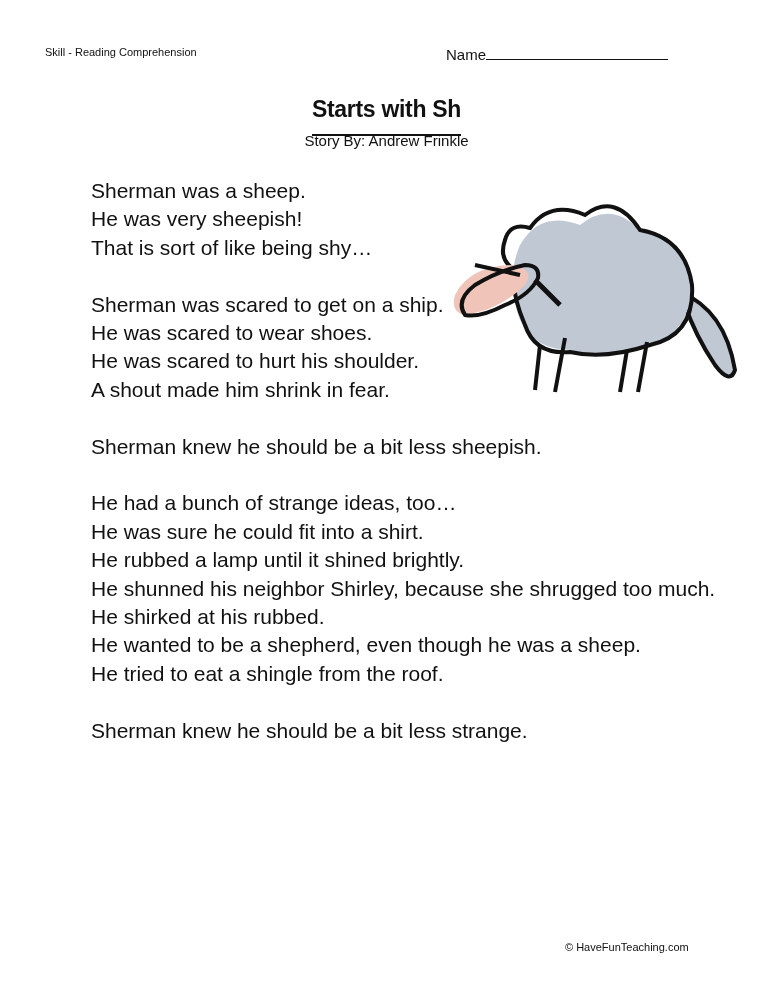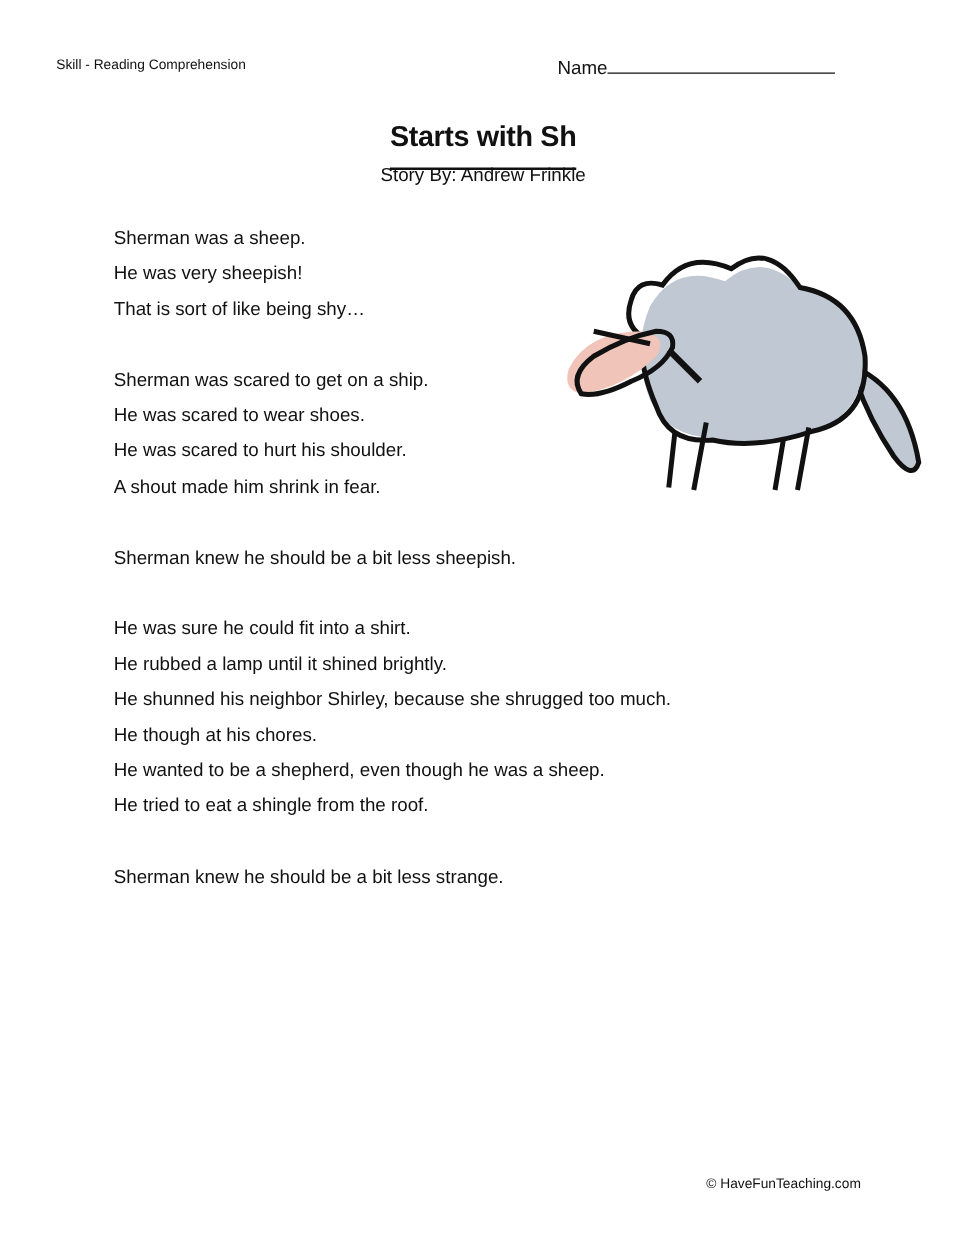--- a/index.html
+++ b/index.html
@@ -5,21 +5,21 @@
   html, body { margin: 0; padding: 0; background: #ffffff; }
   body { width: 773px; height: 1000px; position: relative; overflow: hidden;
          font-family: "Liberation Sans", "DejaVu Sans", sans-serif; color: #111; }
   .header-left { position: absolute; left: 45px; top: 46px; font-size: 11px; }
   .header-right { position: absolute; left: 446px; top: 46px; font-size: 15px; }
   .name-line { display: inline-block; width: 182px; border-bottom: 1px solid #111; height: 11px; vertical-align: baseline; }
   .title { position: absolute; left: 0; width: 773px; top: 96px; text-align: center;
            font-size: 23px; font-weight: bold; }
   .title span { border-bottom: 2px solid #111; padding-bottom: 12px; letter-spacing: -0.3px; }
   .subtitle { position: absolute; left: 0; width: 773px; top: 132px; text-align: center; font-size: 15px; }
-  .story { position: absolute; left: 91px; top: 177px; font-size: 15px; line-height: 28.4px; }
+  .story { position: absolute; left: 91px; top: 177px; font-size: 21px; line-height: 28.4px; }
   .story .line { white-space: nowrap; }
   .story .gap { height: 28.4px; }
   .sheep { position: absolute; left: 410px; top: 180px; width: 340px; height: 220px; }
   .footer { position: absolute; left: 565px; top: 941px; font-size: 11px; }
 </style>
 </head>
 <body>
 
 <div class="header-left">Skill - Reading Comprehension</div>
 <div class="header-right">
@@ -34,24 +34,25 @@
   <div class="line">He was very sheepish!</div>
   <div class="line">That is sort of like being shy…</div>
   <div class="gap"></div>
   <div class="line">Sherman was scared to get on a ship.</div>
   <div class="line">He was scared to wear shoes.</div>
   <div class="line">He was scared to hurt his shoulder.</div>
   <div class="line">A shout made him shrink in fear.</div>
   <div class="gap"></div>
   <div class="line">Sherman knew he should be a bit less sheepish.</div>
   <div class="gap"></div>
+  <div class="line">He had a bunch of strange ideas, too…</div>
   <div class="line">He was sure he could fit into a shirt.</div>
   <div class="line">He rubbed a lamp until it shined brightly.</div>
   <div class="line">He shunned his neighbor Shirley, because she shrugged too much.</div>
-  <div class="line">He though at his chores.</div>
+  <div class="line">He shirked at his rubbed.</div>
   <div class="line">He wanted to be a shepherd, even though he was a sheep.</div>
   <div class="line">He tried to eat a shingle from the roof.</div>
   <div class="gap"></div>
   <div class="line">Sherman knew he should be a bit less strange.</div>
 </div>
 
 <div class="sheep">
   <svg width="340" height="220" viewBox="0 0 340 220">
 
     <path d="M275 115 Q320 140 325 195 Q318 205 300 180 Q285 150 275 125 Z" fill="#c0c8d4"></path>

